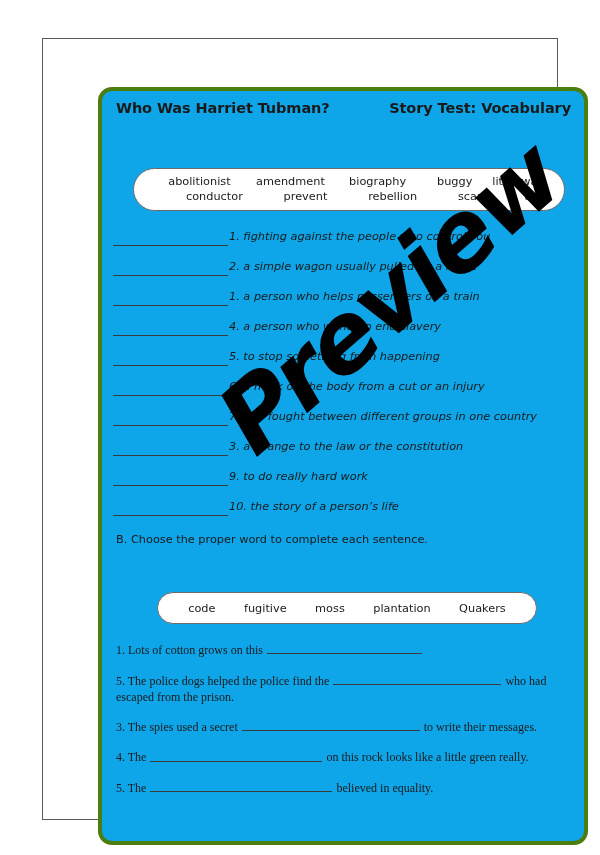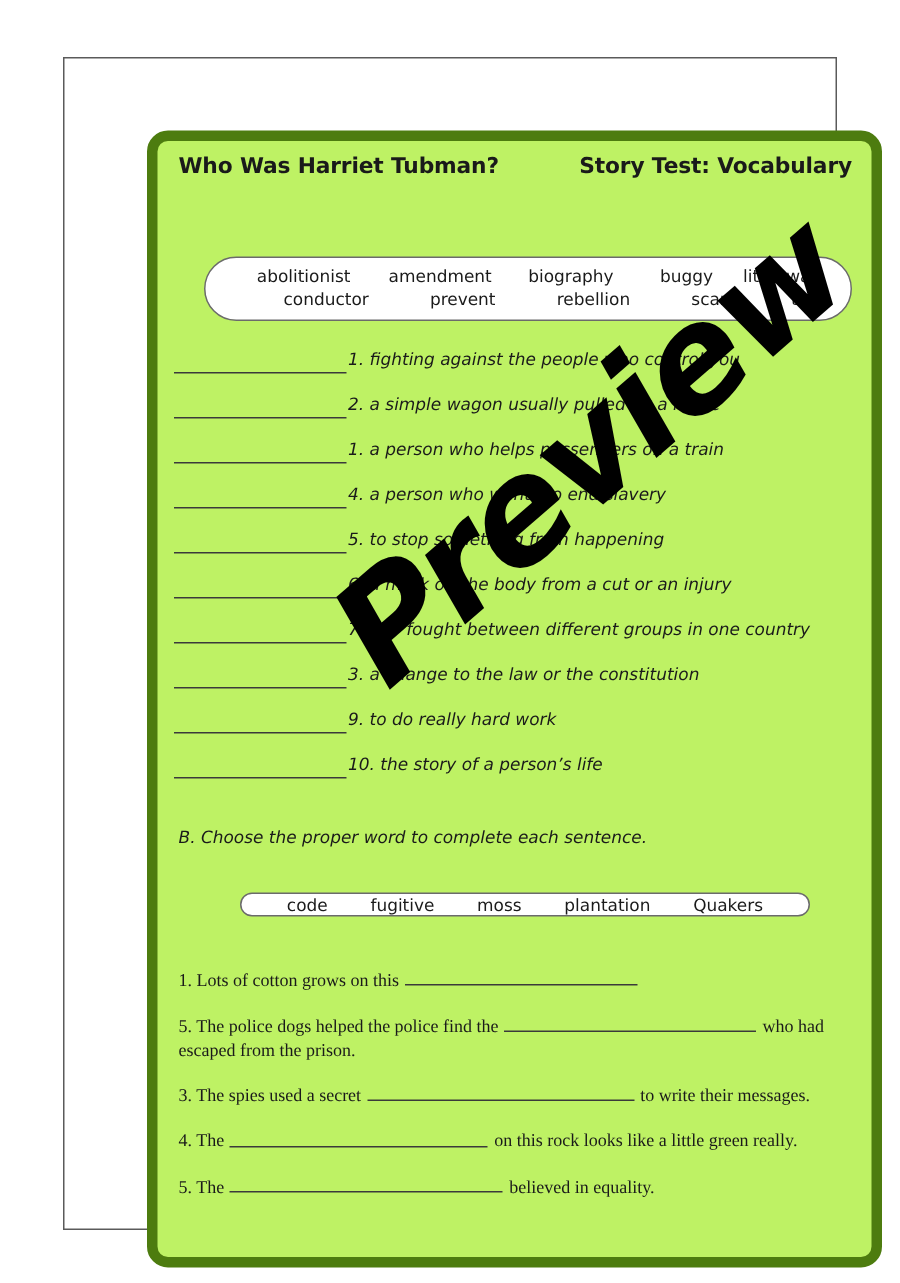--- a/index.html
+++ b/index.html
@@ -27,23 +27,23 @@
     border: 1px solid #5a5a5a;
     background: #ffffff;
     box-sizing: border-box;
   }
   .page-inner {
     position: absolute;
     left: 55px;
     top: 48px;
     width: 490px;
     height: 758px;
-    border: 7px solid #4d7c0f;
+    border: 4px solid #4d7c0f;
     border-radius: 14px;
-    background: #bef264;
+    background: #0ea5e9;
     box-sizing: border-box;
     overflow: hidden;
   }
 
   
   .header {
     position: absolute;
     left: 0;
     top: 9px;
     width: 100%;
@@ -69,21 +69,21 @@
   }
 
   
   .instruction {
     position: absolute;
     left: 14px;
     font-size: 11.3px;
     white-space: nowrap;
   }
   #sec-a-instruction { top: 42px; }
-  #sec-b-instruction { top: 458px; font-style: italic; }
+  #sec-b-instruction { top: 442px; }
 
   
   .wordbank {
     position: absolute;
     border: 1px solid #6b6b6b;
     border-radius: 999px;
     box-sizing: border-box;
     background: #ffffff;
   }
   #wordbank-a {
@@ -107,21 +107,21 @@
     white-space: nowrap;
   }
   .wb-col .wb-word:nth-child(2) {
     align-self: flex-end;
     margin-left: 30px;
   }
   #wordbank-b {
     left: 55px;
     top: 501px;
     width: 380px;
-    height: 16px;
+    height: 32px;
     display: flex;
     align-items: center;
     justify-content: space-around;
     padding: 0 16px;
   }
   #wordbank-b .wb-word { font-size: 11.3px; }
 
   
   .qa-list {
     position: absolute;

